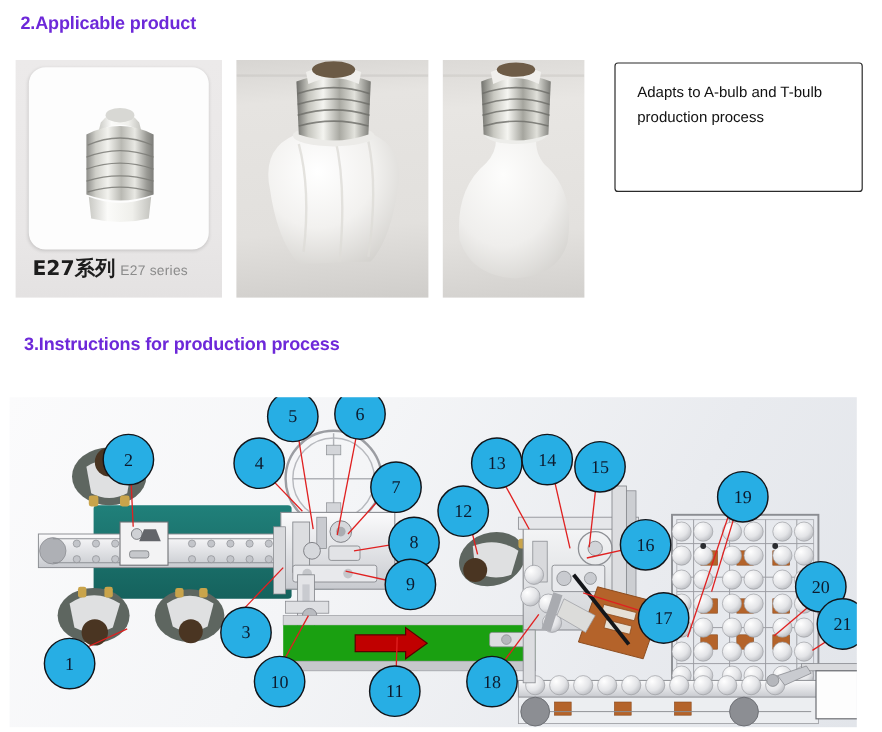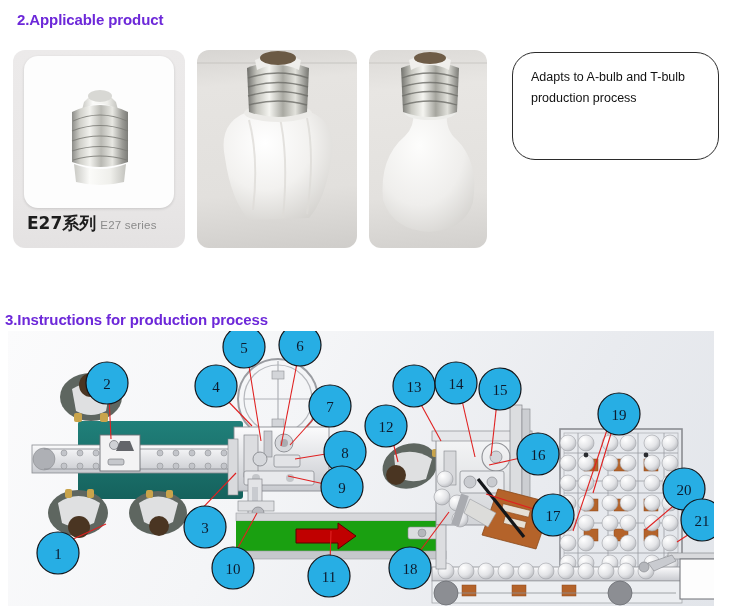--- a/index.html
+++ b/index.html
@@ -8,24 +8,24 @@
     font-family:"Liberation Sans","DejaVu Sans",sans-serif;
     color:#111;
   }
 
   
   .heading{
     position:absolute;font-size:15px;font-weight:bold;letter-spacing:-0.1px;
     color:#6d28d9;white-space:nowrap;
   }
   #heading-applicable{left:17px;top:11px;}
-  #heading-instructions{left:5px;top:279px;margin-top:32px;}
+  #heading-instructions{left:20px;top:279px;}
 
   
-  .photo{position:absolute;overflow:hidden;border-radius:12px;}
+  .photo{position:absolute;overflow:hidden;}
 
   
   #photo-lampcap{
     left:13px;top:50px;width:172px;height:198px;
     background:linear-gradient(180deg,#eceaea 0%,#e9e7e7 72%,#e4e2e2 100%);
   }
   #photo-lampcap .card{
     position:absolute;left:11px;top:6px;width:150px;height:152px;
     background:#fdfdfd;border-radius:14px;
     box-shadow:0 1px 3px rgba(0,0,0,.14);
@@ -44,21 +44,21 @@
 
   
   #photo-bulb-a{left:197px;top:50px;width:160px;height:198px;
     background:linear-gradient(175deg,#d7d5d2 0%,#e6e4e1 18%,#e2e0dd 70%,#cfcdca 100%);}
   #photo-bulb-t{left:369px;top:50px;width:118px;height:198px;
     background:linear-gradient(175deg,#dcdad7 0%,#e8e6e3 20%,#e3e1de 72%,#d2d0cd 100%);}
 
   
   #textbox-adapts{
     position:absolute;left:512px;top:52px;width:207px;height:108px;
-    border:1.3px solid #2b2b2b;border-radius:23px;background:#fff;
+    border:1.3px solid #2b2b2b;border-radius:3px;background:#fff;
     box-sizing:border-box;padding:14px 16px 0 18px;
   }
   #textbox-adapts p{
     margin:0;font-size:12.5px;line-height:21px;color:#111;
   }
 
   
   #diagram{
     position:absolute;left:8px;top:331px;width:706px;height:275px;
     background:linear-gradient(118deg,#fbfbfc 0%,#f4f5f7 38%,#e9ebef 72%,#e2e5ea 100%);

